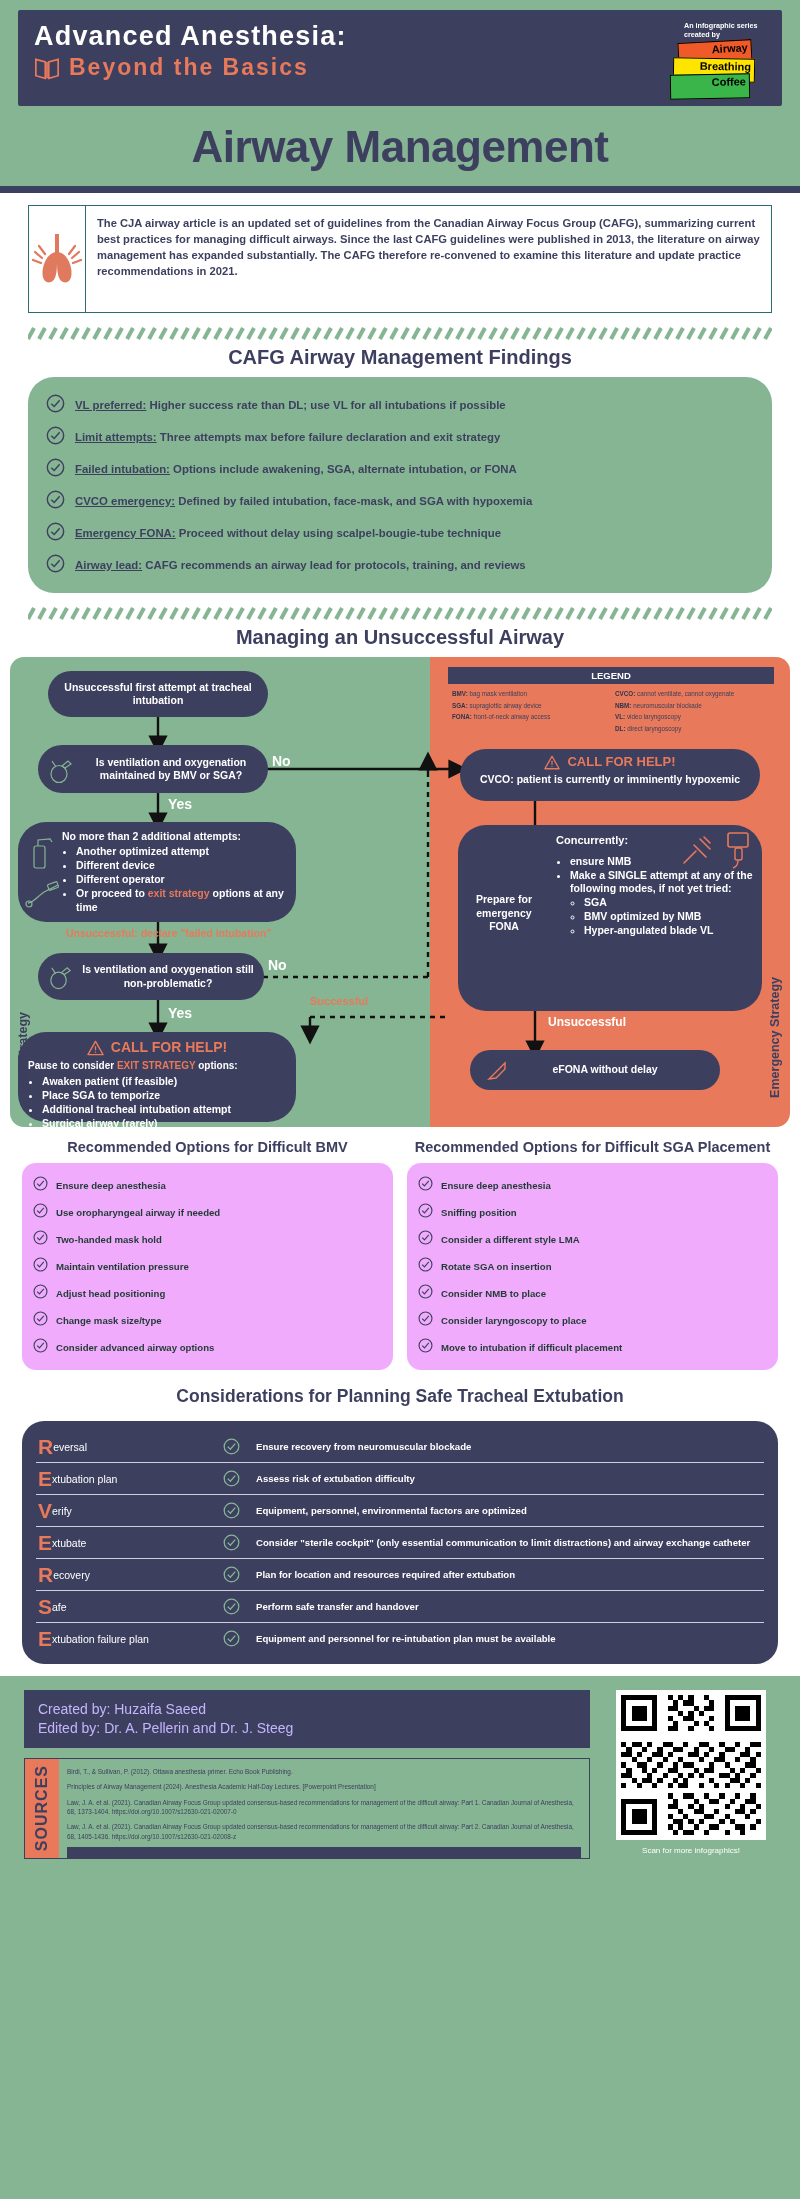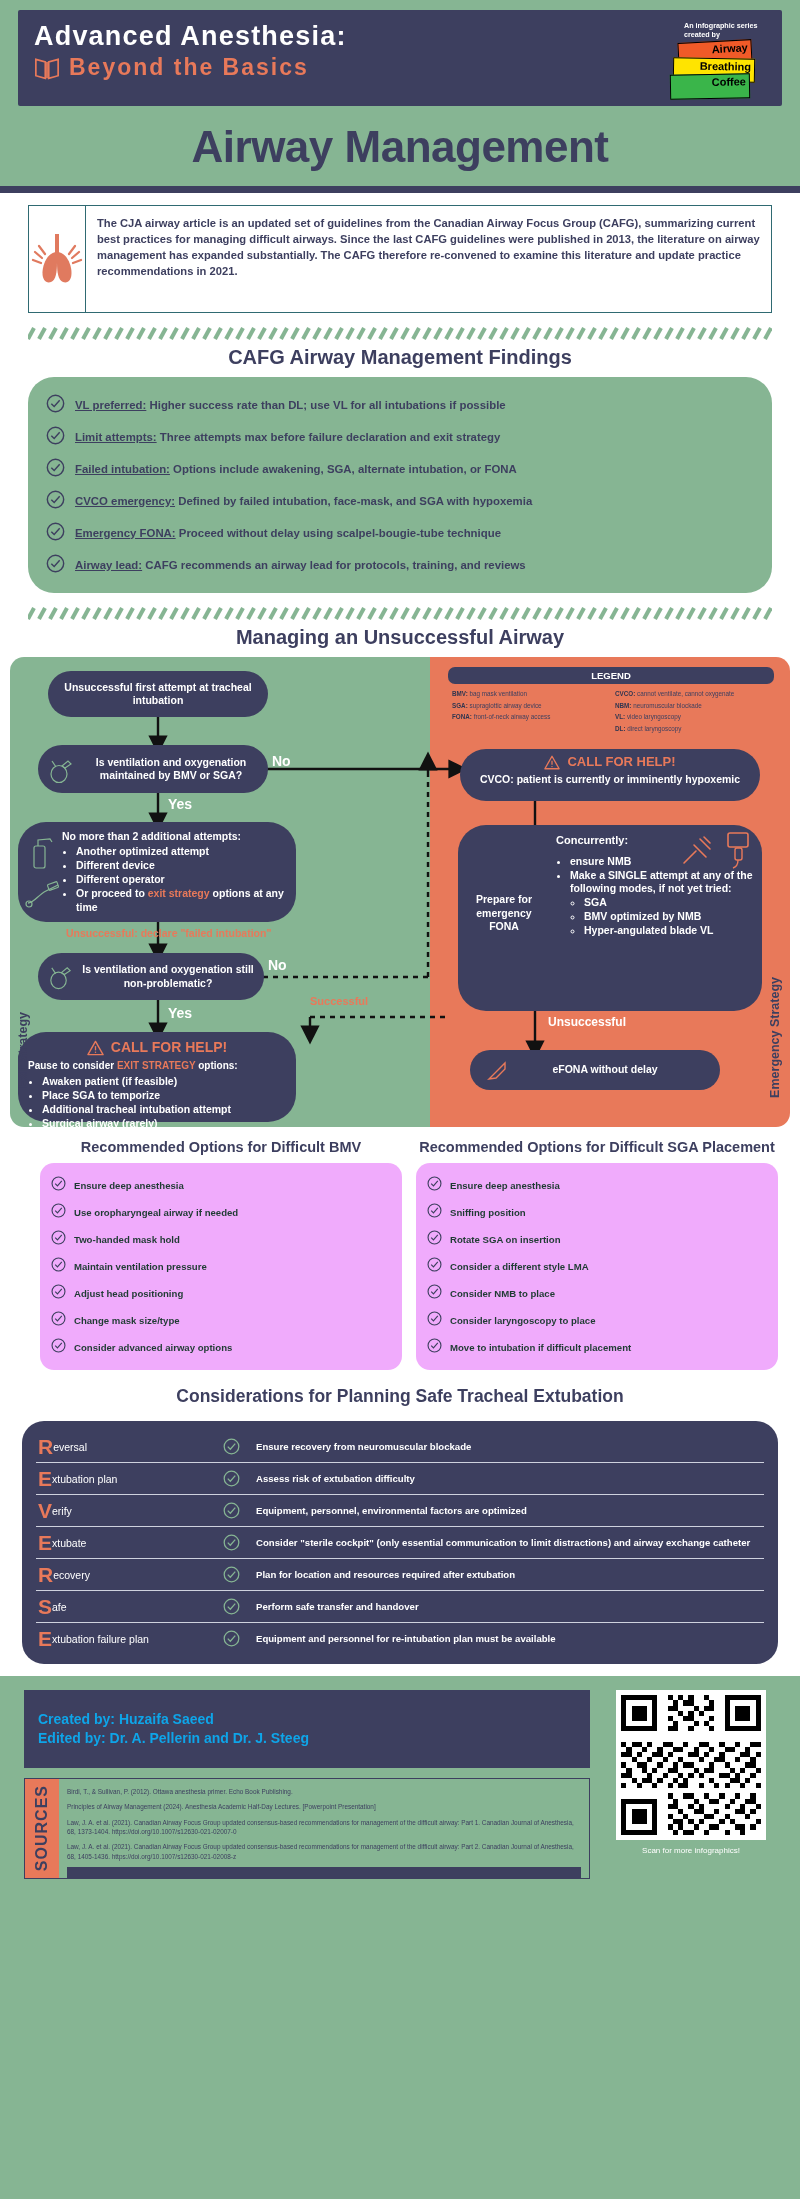--- a/index.html
+++ b/index.html
@@ -66,51 +66,51 @@
   .nbox {
     position:absolute; background:#3d3f5f; border-radius:28px; color:#fff;
     font-size:10.5px; font-weight:bold; line-height:1.28;
   }
   .nbox.ctr { display:flex; align-items:center; justify-content:center; text-align:center; padding:6px 10px; }
   .lbl { position:absolute; font-size:12px; font-weight:bold; color:#fff; }
   .lbl.coral { color:#e8795a; }
   .vert-lbl { position:absolute; writing-mode:vertical-rl; transform:rotate(180deg); font-size:12.5px; font-weight:bold; }
 
   .legend { position:absolute; left:438px; top:10px; width:326px; }
-  .legend-hd { background:#3d3f5f; color:#fff; text-align:center; font-size:9.5px; font-weight:bold; padding:3px 0;border-radius:7px; }
+  .legend-hd { background:#3d3f5f; color:#fff; text-align:center; font-size:9.5px; font-weight:bold; padding:3px 0; }
   .legend-grid { display:flex; gap:6px; padding:4px 2px 0 4px; }
   .legend-col { flex:1; }
   .legend-item { font-size:6.3px; color:#3d3f5f; line-height:1.85; }
   .legend-item b { color:#2f3550; }
 
   .bul { margin:2px 0 0 14px; }
   .bul li { margin:0.5px 0; }
 
   
-  .two-col { display:flex; gap:14px; padding:8px 22px 10px 40px; background:#fff; }
+  .two-col { display:flex; gap:14px; padding:8px 22px 10px 22px; background:#fff; }
   .tc { flex:1; }
   .tc-title { text-align:center; color:#3d3f5f; font-size:14.5px; font-weight:bold; line-height:1.2; padding-bottom:7px; }
   .tc-box { background:#f0abfc; border-radius:14px; padding:9px 8px; }
   .tc-row { display:flex; align-items:center; gap:8px; padding:4px 3px; }
   .tc-txt { color:#1f3b33; font-size:9.6px; font-weight:bold; }
 
   
   .rev-wrap { background:#fff; padding:6px 22px 12px 22px; }
   .rev-box { background:#3d3f5f; border-radius:22px; padding:10px 14px; }
   .rev-row { display:flex; align-items:center; gap:10px; padding:5px 2px; border-bottom:1.5px solid #cfd2de; }
   .rev-row:last-child { border-bottom:none; }
   .rev-key { width:168px; color:#fff; font-size:10.5px; line-height:1; }
   .rev-key .big { color:#e8795a; font-size:21px; font-weight:bold; vertical-align:-3px; }
   .rev-ck { width:30px; display:flex; justify-content:center; }
   .rev-val { flex:1; color:#fff; font-size:9.6px; font-weight:bold; line-height:1.3; }
 
   
   .foot { background:#86b593; padding:14px 24px 16px 24px; display:flex; gap:16px; }
   .foot-left { flex:1; }
-  .credit-box { background:#3d3f5f; color:#0ea5e9; padding:20px 14px; font-size:14px; font-weight:bold; line-height:1.35; }
+  .credit-box { background:#3d3f5f; color:#c4b5fd; padding:10px 14px; font-size:14px; font-weight:normal; line-height:1.35; }
   .src-box { border:1.4px solid #3d3f5f; display:flex; margin-top:10px; }
   .src-tab { background:#e8795a; width:34px; display:flex; align-items:center; justify-content:center; }
   .src-tab span { writing-mode:vertical-rl; transform:rotate(180deg); color:#3d3f5f; font-size:16px; font-weight:bold; letter-spacing:1px; }
   .src-body { flex:1; padding:8px 8px 0 8px; }
   .src-item { font-size:6.4px; color:#3d3f5f; line-height:1.45; margin-bottom:6px; }
   .src-bar { height:11px; background:#3d3f5f; margin:2px 0 0 0; }
   .foot-right { width:170px; display:flex; flex-direction:column; align-items:center; }
   .qr { width:150px; height:150px; background:#fff; }
   .qr-cap { color:#fff; font-size:8px; margin-top:6px; }
 </style>
@@ -611,28 +611,28 @@
                 <circle cx="10" cy="10" r="8.6" fill="none" stroke="#3d3f5f" stroke-width="1.5"></circle>
                 <path d="M5.6 10.2 L8.6 13.2 L14.4 6.6" fill="none" stroke="#3d3f5f" stroke-width="1.5"></path>
               </svg></span>
             <span class="tc-txt">Sniffing position</span>
           </div>
         <div class="tc-row">
             <span><svg width="15" height="15" viewBox="0 0 20 20">
                 <circle cx="10" cy="10" r="8.6" fill="none" stroke="#3d3f5f" stroke-width="1.5"></circle>
                 <path d="M5.6 10.2 L8.6 13.2 L14.4 6.6" fill="none" stroke="#3d3f5f" stroke-width="1.5"></path>
               </svg></span>
+            <span class="tc-txt">Consider a different style LMA</span>
+          </div>
+        <div class="tc-row">
+            <span><svg width="15" height="15" viewBox="0 0 20 20">
+                <circle cx="10" cy="10" r="8.6" fill="none" stroke="#3d3f5f" stroke-width="1.5"></circle>
+                <path d="M5.6 10.2 L8.6 13.2 L14.4 6.6" fill="none" stroke="#3d3f5f" stroke-width="1.5"></path>
+              </svg></span>
             <span class="tc-txt">Rotate SGA on insertion</span>
-          </div>
-        <div class="tc-row">
-            <span><svg width="15" height="15" viewBox="0 0 20 20">
-                <circle cx="10" cy="10" r="8.6" fill="none" stroke="#3d3f5f" stroke-width="1.5"></circle>
-                <path d="M5.6 10.2 L8.6 13.2 L14.4 6.6" fill="none" stroke="#3d3f5f" stroke-width="1.5"></path>
-              </svg></span>
-            <span class="tc-txt">Consider a different style LMA</span>
           </div>
         <div class="tc-row">
             <span><svg width="15" height="15" viewBox="0 0 20 20">
                 <circle cx="10" cy="10" r="8.6" fill="none" stroke="#3d3f5f" stroke-width="1.5"></circle>
                 <path d="M5.6 10.2 L8.6 13.2 L14.4 6.6" fill="none" stroke="#3d3f5f" stroke-width="1.5"></path>
               </svg></span>
             <span class="tc-txt">Consider NMB to place</span>
           </div>
         <div class="tc-row">
             <span><svg width="15" height="15" viewBox="0 0 20 20">

